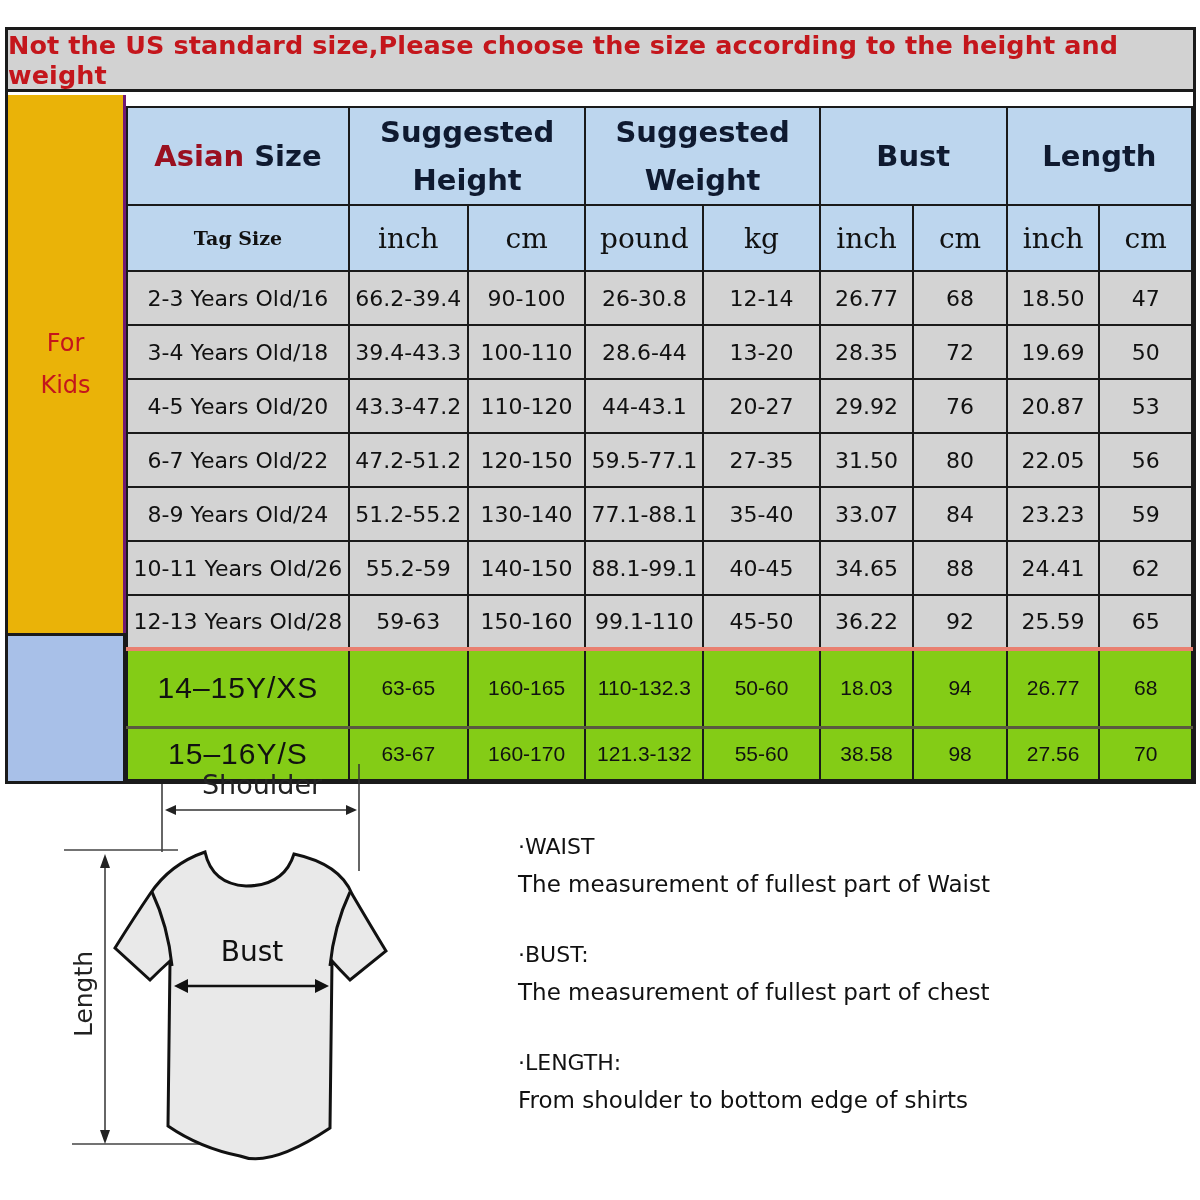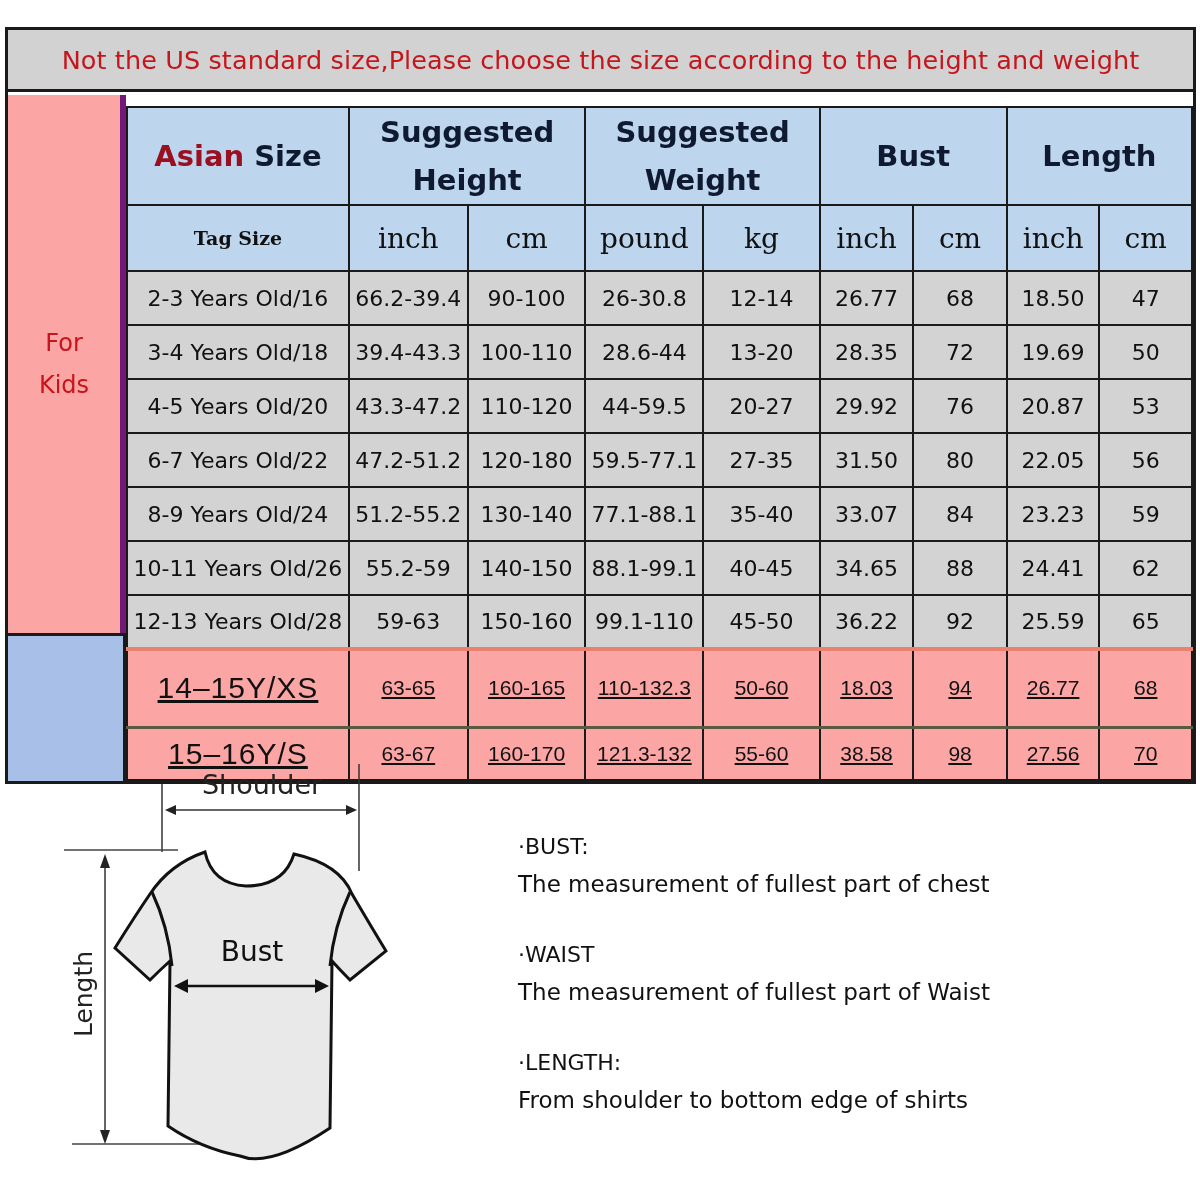--- a/index.html
+++ b/index.html
@@ -3,37 +3,37 @@
 <meta charset="utf-8">
 <style>
   * { box-sizing: border-box; margin: 0; padding: 0; }
   html, body { width: 1200px; height: 1200px; background: #ffffff; overflow: hidden; }
   body { position: relative; font-family: "DejaVu Sans", sans-serif; color: #111; }
 
   .chart-frame { position: absolute; left: 5px; top: 27px; width: 1191px; height: 757px; border: 3px solid #1a1a1a; background: #fff; }
 
   .notice { position: absolute; left: 0; top: 0; width: 1185px; height: 62px; background: #d2d2d2; border-bottom: 3px solid #1a1a1a;
     display: flex; align-items: center; justify-content: center; }
-  .notice span { color: #c4161c; font-size: 25.5px; letter-spacing: 0.1px; }
-
-  .side-kids { position: absolute; left: 0; top: 65px; width: 118px; height: 538px; background: #fca5a5; border-right: 6px solid #701a75;
+  .notice span { color: #c4161c; font-size: 25.5px; letter-spacing: 0.1px; font-weight: bold; }
+
+  .side-kids { position: absolute; left: 0; top: 65px; width: 118px; height: 538px; background: #eab308; border-right: 3px solid #701a75;
     display: flex; align-items: center; justify-content: center; }
   .side-kids span { color: #c4161c; font-size: 24px; text-align: center; line-height: 42px; width: 70px; }
   .side-teen { position: absolute; left: 0; top: 603px; width: 118px; height: 148px; background: #a8c0e8; border-right: 3px solid #1a1a1a; border-top: 3px solid #1a1a1a; }
 
   table.sizes { position: absolute; left: 118px; top: 76px; border-collapse: collapse; table-layout: fixed; }
   table.sizes td, table.sizes th { border: 2px solid #1a1a1a; text-align: center; vertical-align: middle; padding: 0; overflow: hidden; white-space: nowrap; }
   .hdr { background: #bdd6ee; }
   .hdr1 th { height: 97px; font-size: 29px; font-weight: bold; line-height: 48px; color: #0f1a30; }
   .hdr1 th .red { color: #9a1020; }
   .hdr2 th { height: 66px; font-family: "DejaVu Serif", serif; font-weight: normal; font-size: 28px; color: #111; margin-top: 25px; }
   .hdr2 th.tag { font-size: 19px; font-weight: bold; }
   .kid td { height: 54px; background: #d3d3d3; font-size: 22px; color: #111; border-top: 3px solid #555; }
   .kid td.size { font-size: 22px; }
-  .teen td { background: #fca5a5; font-size: 21px; color: #111; font-family: "Liberation Sans Narrow", "Liberation Sans", sans-serif; text-decoration: underline; }
+  .teen td { background: #84cc16; font-size: 21px; color: #111; font-family: "Liberation Sans Narrow", "Liberation Sans", sans-serif; }
   .teen td.size { font-size: 30px; letter-spacing: 1px; }
   .teen.r1 td { height: 78px; border-top: 4px solid #e98070; }
   .teen.r2 td { height: 53px; border-top: 3px solid #5a5a40; }
 
   .diagram { position: absolute; left: 0; top: 756px; width: 480px; height: 410px; }
   .diagram svg { width: 480px; height: 410px; }
 
   .legend { position: absolute; left: 518px; top: 830px; width: 660px; }
   .legend .term { font-size: 22px; color: #111; height: 34px; line-height: 34px; }
   .legend .desc { font-size: 23px; color: #111; height: 74px; line-height: 40px; }
@@ -103,31 +103,31 @@
           <td>13-20</td>
           <td>28.35</td>
           <td>72</td>
           <td>19.69</td>
           <td>50</td>
         </tr>
         <tr class="kid">
           <td class="size">4-5 Years Old/20</td>
           <td>43.3-47.2</td>
           <td>110-120</td>
-          <td>44-59.5</td>
+          <td>44-43.1</td>
           <td>20-27</td>
           <td>29.92</td>
           <td>76</td>
           <td>20.87</td>
           <td>53</td>
         </tr>
         <tr class="kid">
           <td class="size">6-7 Years Old/22</td>
           <td>47.2-51.2</td>
-          <td>120-180</td>
+          <td>120-150</td>
           <td>59.5-77.1</td>
           <td>27-35</td>
           <td>31.50</td>
           <td>80</td>
           <td>22.05</td>
           <td>56</td>
         </tr>
         <tr class="kid">
           <td class="size">8-9 Years Old/24</td>
           <td>51.2-55.2</td>
@@ -211,24 +211,24 @@
     <path d="M350,136 Q334,170 330,210" fill="none" stroke="#111" stroke-width="3"></path>
     <line x1="178" y1="230" x2="325" y2="230" stroke="#111" stroke-width="2.5"></line>
     <polygon points="174,230 188,223 188,237" fill="#111"></polygon>
     <polygon points="329,230 315,223 315,237" fill="#111"></polygon>
     <text x="252" y="205" font-size="28" text-anchor="middle" fill="#111" font-family="DejaVu Sans, sans-serif">Bust</text>
   </svg>
 </div>
 
 <div class="legend">
   <div>
+    <div class="term">·WAIST</div>
+    <div class="desc">The measurement of fullest part of Waist</div>
+  </div>
+  <div>
     <div class="term">·BUST:</div>
     <div class="desc">The measurement of fullest part of chest</div>
-  </div>
-  <div>
-    <div class="term">·WAIST</div>
-    <div class="desc">The measurement of fullest part of Waist</div>
   </div>
   <div>
     <div class="term">·LENGTH:</div>
     <div class="desc">From shoulder to bottom edge of shirts</div>
   </div>
 </div>
 
 </body></html>

